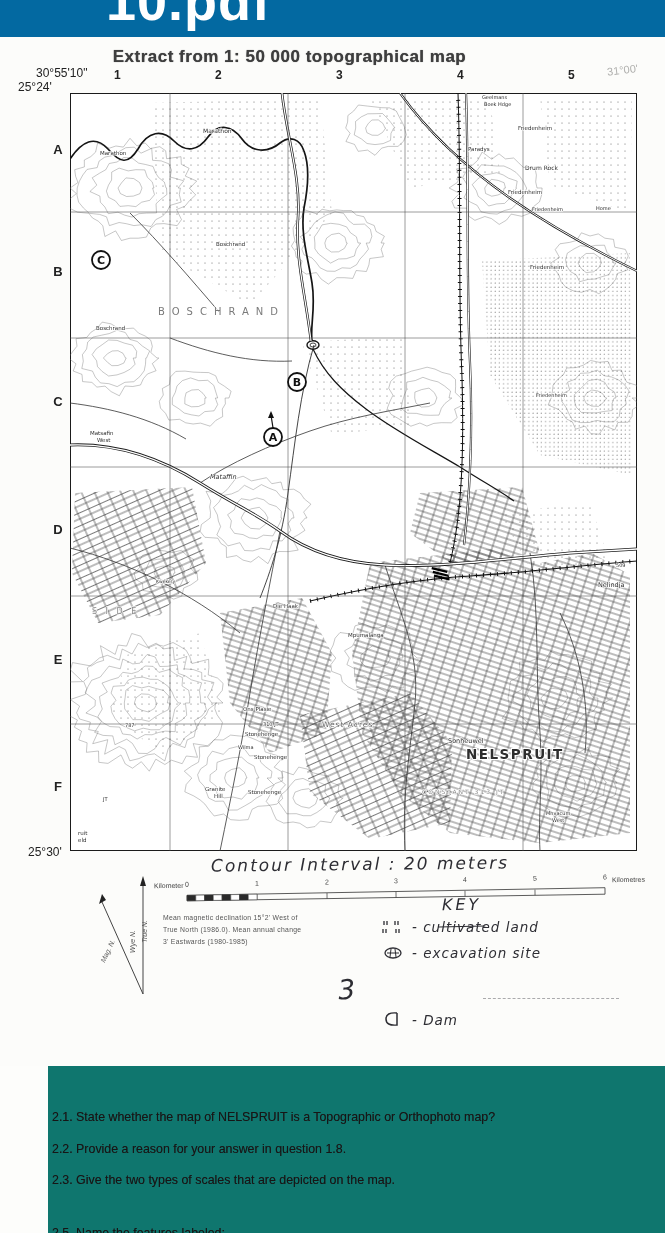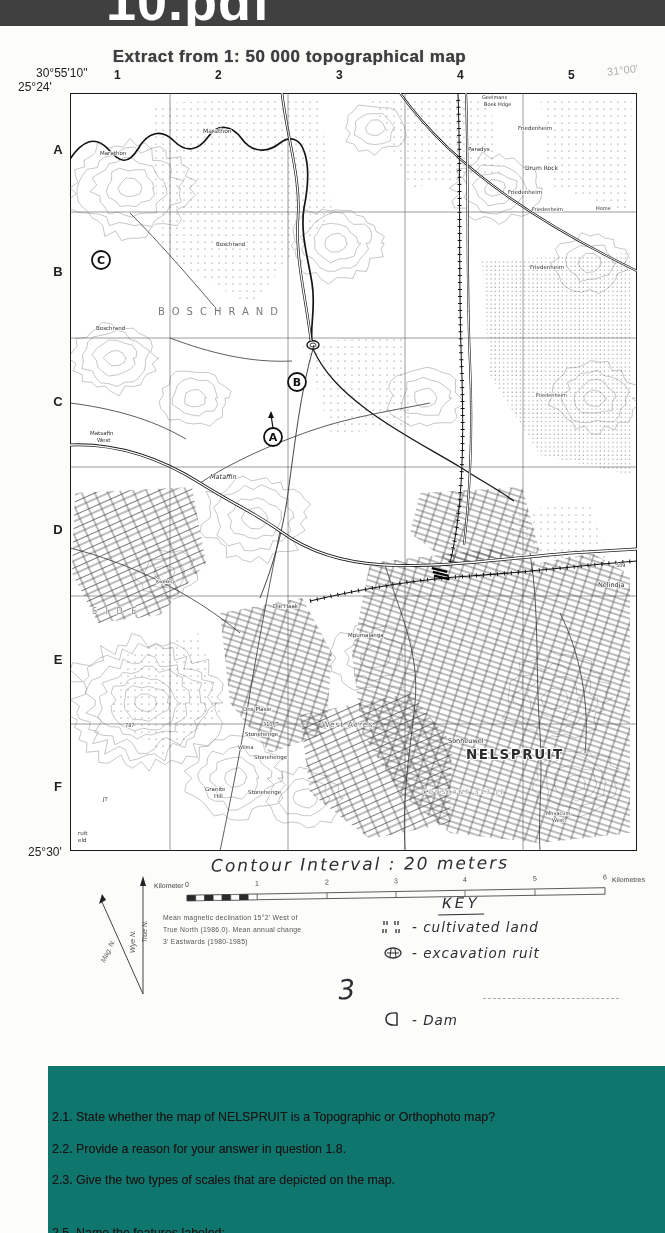--- a/index.html
+++ b/index.html
@@ -1,37 +1,37 @@
 <!DOCTYPE html>
 <html><head>
 <meta charset="utf-8">
 <style>
   html,body{margin:0;padding:0;}
   body{width:665px;height:1233px;position:relative;background:#fdfdfb;overflow:hidden;
        font-family:"Liberation Sans",sans-serif;}
   
-  #header-bar{position:absolute;left:0;top:0;width:665px;height:26px;background:#404040;overflow:hidden;z-index:5;}
+  #header-bar{position:absolute;left:0;top:0;width:665px;height:37px;background:#0369a1;overflow:hidden;z-index:5;}
   #filename{position:absolute;left:106px;top:-30px;font-size:54px;font-weight:600;color:#fff;
             font-family:"Liberation Sans",sans-serif;letter-spacing:1px;}
   
   #sheet{position:absolute;left:0;top:26px;width:665px;height:1040px;background:#fcfcfa;}
   .scan{color:#3e3e3e;text-shadow:0 0 .8px rgba(70,70,70,.9);}
   #map-title{position:absolute;left:0;top:1px;width:665px;text-align:center;font-size:15px;font-weight:700;letter-spacing:1px;}
   #map-subtitle{position:absolute;left:0;top:21px;width:579px;text-align:center;font-size:17px;font-weight:700;letter-spacing:.5px;}
   .coord{position:absolute;font-size:12px;color:#222;}
   .grid-col{position:absolute;top:42px;font-size:12px;font-weight:700;color:#222;}
   .grid-row{position:absolute;left:50px;width:16px;text-align:center;font-size:13px;font-weight:700;color:#222;}
   #map-frame{position:absolute;left:70px;top:67px;width:567px;height:758px;}
   
   .hand{font-family:"DejaVu Sans",sans-serif;font-style:italic;color:#2d2d33;}
   #contour-note{position:absolute;left:160px;top:828px;width:400px;text-align:center;
                 font-size:17px;letter-spacing:2px;transform:rotate(-.6deg);}
   #key-block{position:absolute;left:380px;top:869px;width:280px;height:120px;}
   #key-title{position:absolute;left:58px;top:0;font-size:16px;letter-spacing:3px;
-             border-bottom:1.5px solid #2d2d33;padding:0 4px 1px;transform:rotate(-1deg);font-family:Liberation Mono, monospace;}
+             border-bottom:1.5px solid #2d2d33;padding:0 4px 12px;transform:rotate(-1deg);}
   .key-row{position:absolute;left:0;display:flex;align-items:flex-end;gap:6px;}
   .key-sym{width:26px;display:flex;justify-content:center;}
   .key-label{font-size:13.5px;letter-spacing:1px;}
   #page-number{position:absolute;left:338px;top:948px;font-size:27px;transform:rotate(-4deg);}
   #pencil-line{position:absolute;left:483px;top:972px;width:136px;border-top:1.6px dashed #8f8f93;opacity:.75;}
   
   #decl-note{position:absolute;left:163px;top:886px;font-size:6.8px;color:#555;line-height:12px;
              letter-spacing:.3px;font-family:"Liberation Sans",sans-serif;}
   #decl-svg{position:absolute;left:90px;top:846px;}
   #scalebar-svg{position:absolute;left:148px;top:846px;}
@@ -334,21 +334,21 @@
       </span>
       <span class="key-label hand">- cultivated land</span>
     </div>
     <div class="key-row" style="top:50px;">
       <span class="key-sym">
         <svg width="24" height="16">
             <ellipse cx="12" cy="8" rx="8" ry="5" fill="none" stroke="#2d2d33" stroke-width="1.3"></ellipse>
           <path d="M6,8 H18 M10,4 L9,12 M14,4 L15,12" stroke="#2d2d33" stroke-width="1"></path>
           </svg>
       </span>
-      <span class="key-label hand">- excavation ruit</span>
+      <span class="key-label hand">- excavation site</span>
     </div>
     <div class="key-row" style="top:83px;margin-top:32px;">
       <span class="key-sym">
         <svg width="24" height="18">
             <path d="M16,3 Q5,2 5,9 Q5,16 16,15 L16,3" fill="none" stroke="#2d2d33" stroke-width="1.5"></path>
           </svg>
       </span>
       <span class="key-label hand">- Dam</span>
     </div>
   </div>

